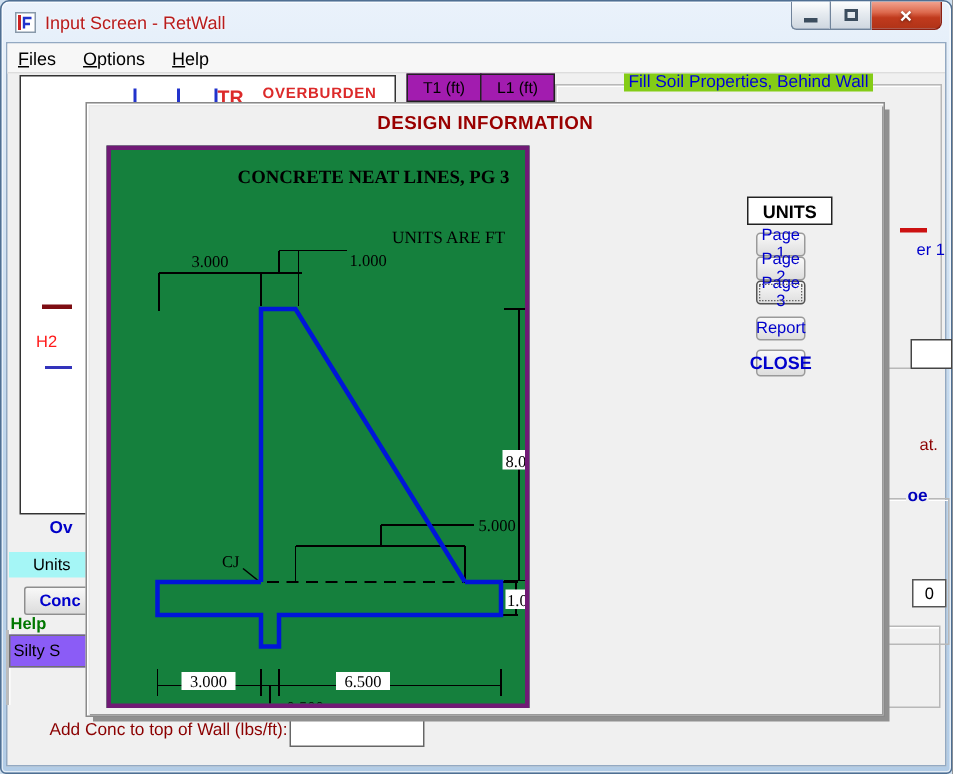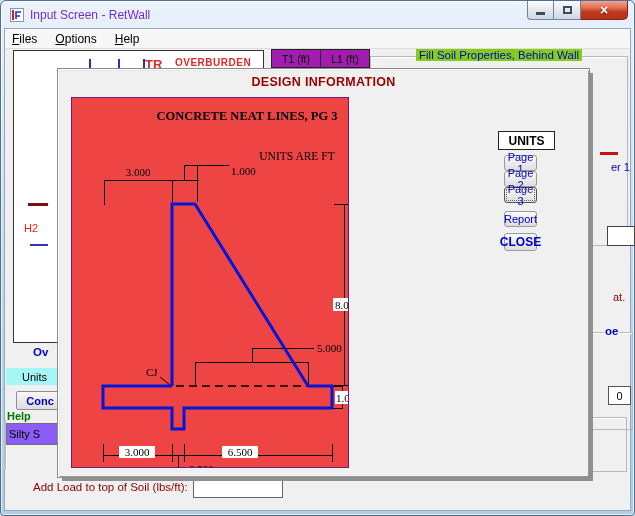--- a/index.html
+++ b/index.html
@@ -4,21 +4,21 @@
 <style>
   html,body{margin:0;padding:0;background:#555;}
   #screen{position:relative;width:635px;height:516px;overflow:hidden;
           font-family:"Liberation Sans",sans-serif;background:#d0e0ef;}
   
   .win-frame{position:absolute;inset:0;border-radius:6px 6px 4px 4px;
     background:linear-gradient(#eaf2fb,#bdd5ec 60%,#b2cce6);
     border:1px solid #4f6f92;box-shadow:inset 0 0 0 1px rgba(255,255,255,.65);}
   .titlebar{position:absolute;left:1px;top:1px;right:1px;height:27px;display:flex;align-items:center;}
   .app-icon{margin:0 5px 0 8px;width:16px;height:16px;}
-  .title-text{font-size:12px;color:#6d28d9;text-shadow:0 0 2px #fff;}
+  .title-text{font-size:12px;color:#b91c1c;text-shadow:0 0 2px #fff;}
   .caption-btns{position:absolute;top:1px;left:527px;display:flex;}
   .cap-btn{height:19px;border:1px solid #70839a;border-top:none;display:flex;align-items:center;justify-content:center;
     background:linear-gradient(#fdfefe,#e6ebf0 45%,#cfd7e0);box-sizing:border-box;}
   .cap-min{width:27px;border-radius:0 0 0 4px;}
   .cap-max{width:27px;border-left:none;}
   .cap-close{width:47px;border-left:none;border-color:#8c2012;border-radius:0 0 5px 0;
     background:linear-gradient(#f2a490,#dd6a4e 40%,#c03a1d 60%,#b13317);color:#fff;
     font-weight:bold;font-size:14px;text-shadow:0 1px 2px rgba(0,0,0,.5);}
   .g-min{width:9px;height:3px;background:#3c4d5e;margin-top:6px;}
   .g-max{width:9px;height:8px;border:2px solid #3c4d5e;box-sizing:border-box;background:#fff0;}
@@ -65,22 +65,22 @@
   .gb-br{left:563px;top:417px;width:62px;height:53px;}
   .addload-label{left:33px;top:481px;color:#8b0000;font-size:11.5px;}
   .addload-input{left:193px;top:478px;width:90px;height:20px;background:#fff;border:1px solid #666;
     box-sizing:border-box;font-size:11px;padding:1px 3px;font-family:"Liberation Sans",sans-serif;}
   
   .dialog{left:57px;top:68px;width:531px;height:408px;background:#f0f0f0;border:1px solid #8a8a8a;
     box-shadow:inset 1px 1px 0 #ffffff,inset 2px 2px 0 #e9e9e9,inset -1px -1px 0 #9a9a9a,
       4px 4px 0 -1px #909090;z-index:10;}
   .dlg-title{position:absolute;left:0;right:0;top:6px;text-align:center;color:#990000;
     font-weight:bold;font-size:12.5px;letter-spacing:.3px;}
-  .diagram-panel{position:absolute;left:13px;top:28px;width:276px;height:369px;background:#ef4444;
-    border:1px solid #701a75;overflow:hidden;}
+  .diagram-panel{position:absolute;left:13px;top:28px;width:276px;height:369px;background:#15803d;
+    border:3px solid #701a75;overflow:hidden;}
   .pass-box{position:absolute;left:440px;top:62px;width:55px;height:17px;background:#fff;
     border:1px solid #222;display:flex;align-items:center;justify-content:center;
     font-weight:bold;font-size:12px;color:#000;}
   .dlg-btn{position:absolute;left:446px;width:33px;height:16px;background:linear-gradient(#f9f9f9,#dedede);
     border:1px solid #9a9a9a;border-radius:3px;color:#0000cc;font-size:11px;
     display:flex;align-items:center;justify-content:center;box-sizing:border-box;
     font-family:"Liberation Sans",sans-serif;padding:0;}
   .btn-p1{top:86px;} .btn-p2{top:102px;}
   .btn-p3{top:118px;border-color:#555;outline:1px dotted #666;outline-offset:-3px;}
   .btn-report{top:142px;}
@@ -149,21 +149,21 @@
   <div class="abs dash-red"></div>
   <span class="abs layer-frag">er 1</span>
   <div class="abs rbox1"></div>
   <span class="abs sat-frag">at.</span>
   <div class="abs groupbox gb-toe"></div>
   <span class="abs toe-frag">oe</span>
   <div class="abs rbox2">0</div>
   <span class="abs deg-frag">(deg)</span>
   <div class="abs groupbox gb-br"></div>
 
-  <span class="abs addload-label">Add Load to top of Soil (lbs/ft):</span>
+  <span class="abs addload-label">Add Conc to top of Wall (lbs/ft):</span>
   <input class="abs addload-input" value="" style="">
 
   <div class="abs dialog">
     <div class="dlg-title">DESIGN INFORMATION</div>
 
     <div class="diagram-panel">
       <svg width="276" height="369" viewBox="0 0 276 369">
         <g font-family="'Liberation Serif',serif" fill="#000">
           <text x="175" y="22" text-anchor="middle" font-size="12.5" font-weight="bold">CONCRETE NEAT LINES, PG 3</text>
           <text x="225" y="62" text-anchor="middle" font-size="11.5">UNITS ARE FT</text>

